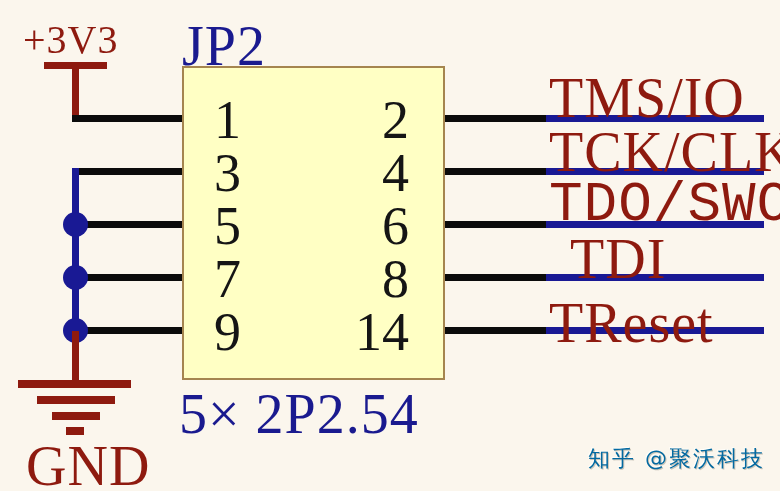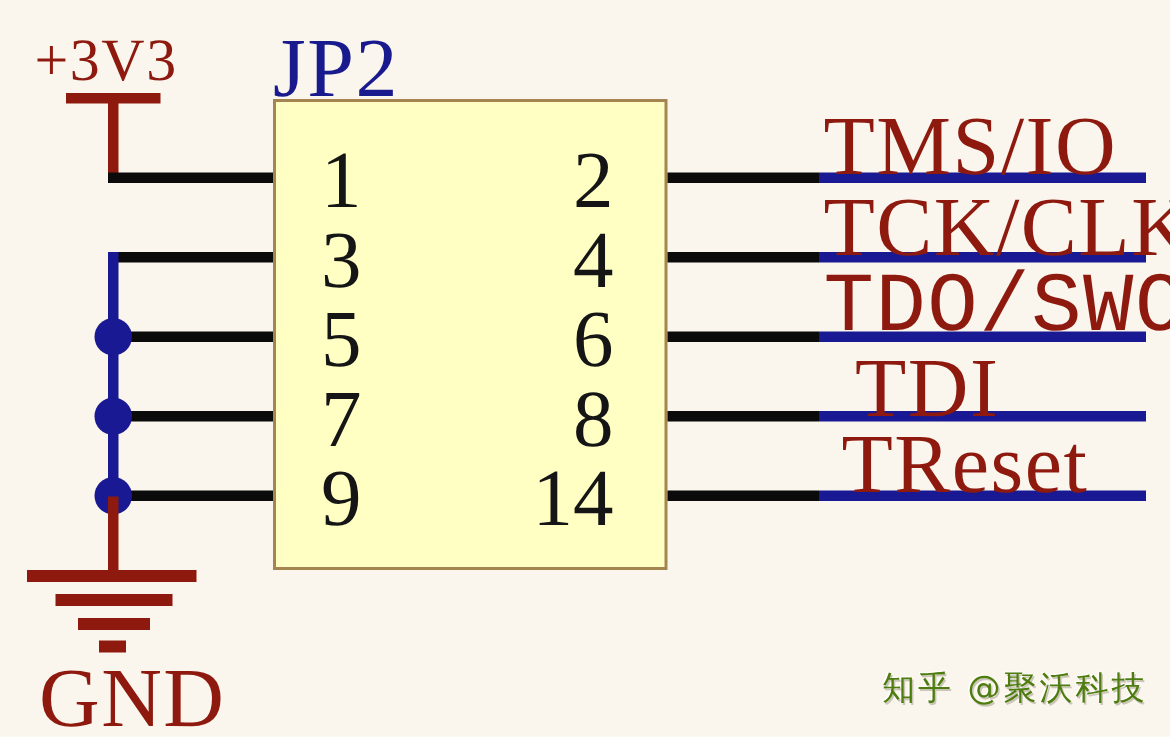--- a/index.html
+++ b/index.html
@@ -36,21 +36,21 @@
     box-sizing: border-box;
     background: var(--box-fill, #FFFFC4);
     border: 2px solid var(--box-border, #A5854F);
   }
   .watermark {
     position: absolute;
     left: 588px; top: 444px;
     font-family: "DejaVu Sans", "Liberation Sans", sans-serif;
     font-size: 22px;
     letter-spacing: 2px;
-    color: #4d7c0f;
+    color: #0369a1;
     text-shadow: 1px 1px 0 #CBC5B8, -1px -1px 0 #FFFEF9;
     white-space: nowrap;
   }
 </style>
 </head>
 <body>
 
 <div class="canvas">
 
   <div class="txt red lbl-sm" style="left:23px; top:20px;">+3V3</div>
@@ -70,20 +70,21 @@
 
   <div class="seg wire-red" style="left:72px; top:331px; width:7px; height:51px;"></div>
   <div class="seg wire-red" style="left:18px; top:380px; width:113px; height:8px;"></div>
   <div class="seg wire-red" style="left:37px; top:396px; width:78px; height:8px;"></div>
   <div class="seg wire-red" style="left:52px; top:412px; width:48px; height:8px;"></div>
   <div class="seg wire-red" style="left:66px; top:427px; width:18px; height:8px;"></div>
   <div class="txt red lbl" style="left:26px; top:438px;font-family:Liberation Serif, serif;">GND</div>
 
   <div class="box"></div>
   <div class="txt blue lbl" style="left:182px; top:18px;">JP2</div>
+  <div class="txt blue lbl" style="left:179px; top:386px;">5× 2P2.54</div>
 
   <div class="txt pin-num pin-left" style="left:214px; top:93px;">1</div>
   <div class="txt pin-num pin-left" style="left:214px; top:146px;">3</div>
   <div class="txt pin-num pin-left" style="left:214px; top:199px;">5</div>
   <div class="txt pin-num pin-left" style="left:214px; top:252px;">7</div>
   <div class="txt pin-num pin-left" style="left:214px; top:305px;">9</div>
 
   <div class="txt pin-num pin-right" style="left:309px; top:93px;">2</div>
   <div class="txt pin-num pin-right" style="left:309px; top:146px;">4</div>
   <div class="txt pin-num pin-right" style="left:309px; top:199px;">6</div>
@@ -99,17 +100,17 @@
   <div class="seg wire-blue" style="left:546px; top:115px; width:218px; height:7px;"></div>
   <div class="seg wire-blue" style="left:546px; top:168px; width:218px; height:7px;"></div>
   <div class="seg wire-blue" style="left:546px; top:221px; width:218px; height:7px;"></div>
   <div class="seg wire-blue" style="left:546px; top:274px; width:218px; height:7px;"></div>
   <div class="seg wire-blue" style="left:546px; top:327px; width:218px; height:7px;"></div>
 
   <div class="txt red lbl" style="left:549px; top:124px;">TCK/CLK</div>
   <div class="txt red lbl" style="left:549px; top:70px;">TMS/IO</div>
   <div class="txt red lbl" style="left:549px; top:177px;font-family:Liberation Mono, monospace;">TDO/SWO</div>
   <div class="txt red lbl" style="left:570px; top:231px;">TDI</div>
-  <div class="txt red lbl" style="left:549px; top:282px;margin-left:12px;">TReset</div>
+  <div class="txt red lbl" style="left:549px; top:295px;">TReset</div>
 
   <div class="watermark">知乎 @聚沃科技</div>
 
 </div>
 
 </body></html>

